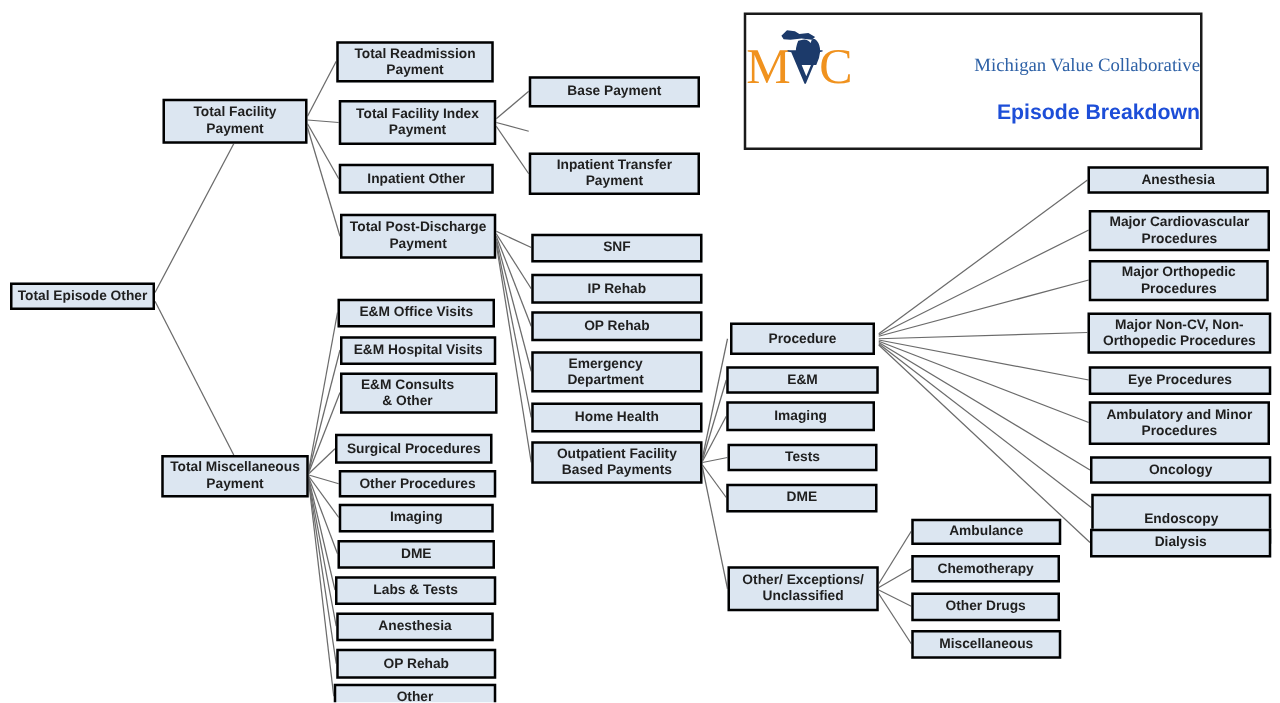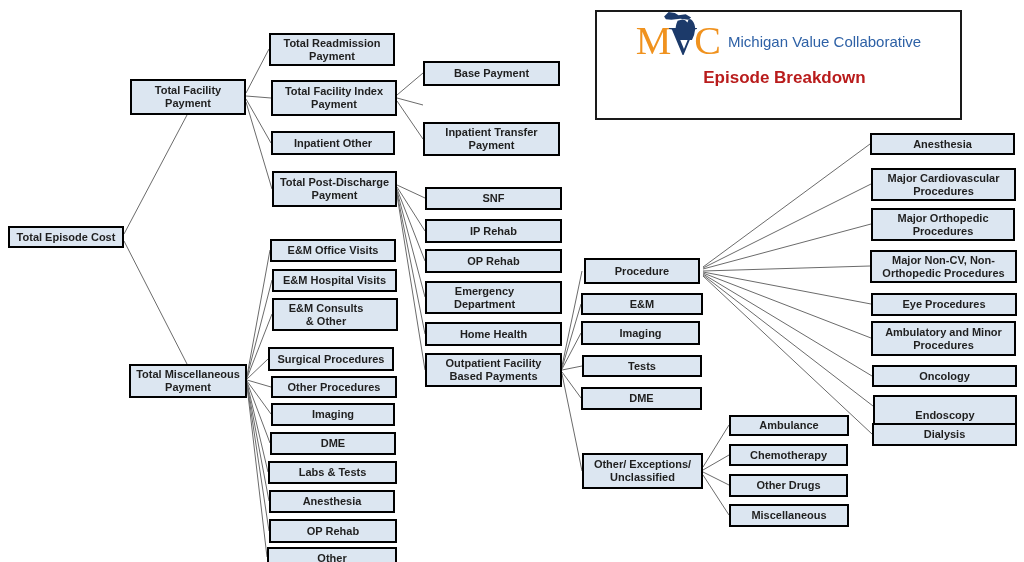--- a/index.html
+++ b/index.html
@@ -16,38 +16,38 @@
     text-align:center;padding:1px 4px;
     font:700 11px/1.15 "Liberation Sans",sans-serif;color:#1f1f1f;
   }
   .w2{padding-left:14px;padding-right:32px;}
   
   .title-card{
     position:absolute;left:595px;top:10px;width:367px;height:110px;
     box-sizing:border-box;background:#ffffff;border:2px solid #1a1a1a;
   }
   .logo-row{
-    display:flex;align-items:center;justify-content:center;
-    padding-top:8px;height:42px;
+    display:flex;align-items:center;justify-content:space-between;
+    padding-top:20px;height:42px;
   }
   .logo-letters{
     position:relative;display:inline-block;
     font-family:"Liberation Serif",serif;font-size:40px;line-height:1;
     letter-spacing:-3px;white-space:nowrap;
   }
   .logo-letters .lm,.logo-letters .lc{color:#f0921e;}
   .logo-letters .lv{color:#1c3a6a;}
   .mitten{position:absolute;left:24px;top:-17px;width:46px;height:36px;}
   .org-name{
-    margin-left:10px;font-family:Liberation Sans, sans-serif;
+    margin-left:10px;font-family:Liberation Serif, serif;
     font-size:15px;color:#2e61a6;
   }
   .header-title{
-    margin-top:6px;text-align:center;
-    font:700 17px/1.2 "Liberation Sans",sans-serif;color:#b91c1c;padding-left:12px;
+    margin-top:6px;text-align:right;
+    font:700 17px/1.2 "Liberation Sans",sans-serif;color:#1d4ed8;padding-left:12px;
   }
 </style>
 </head>
 <body>
 
 <div class="stage">
 
   <svg class="wires" viewBox="0 0 1024 562">
 
     <line x1="124" y1="234" x2="187" y2="115"></line>
@@ -110,21 +110,21 @@
         <svg class="mitten" viewBox="0 0 44 40">
           <path d="M1,14 L6,9 L13,10 L17,12.5 L25,11.5 L31,15 L28,17.5 L19,16.5 L9,17.5 L3,17 Z" fill="#1c3a6a"></path>
           <path d="M16,18.5 Q13,25 14,32 Q14.5,37 16.5,40 L32,40 Q35,34 35.5,28 Q35.5,22 32.5,18.5 Q30,15.5 28,17.5 L27,20.5 Q24,16.5 20,17.5 Z" fill="#1c3a6a"></path>
         </svg><span class="lm">M</span><span class="lv">V</span><span class="lc">C</span>
       </span>
       <span class="org-name">Michigan Value Collaborative</span>
     </div>
     <div class="header-title">Episode Breakdown</div>
   </div>
 
-  <div class="node" style="left:8px;top:226px;width:116px;height:22px">Total Episode Cost</div>
+  <div class="node" style="left:8px;top:226px;width:116px;height:22px">Total Episode Other</div>
 
   <div class="node" style="left:130px;top:79px;width:116px;height:36px">Total Facility Payment</div>
   <div class="node" style="left:129px;top:364px;width:118px;height:34px">Total Miscellaneous Payment</div>
 
   <div class="node" style="left:269px;top:33px;width:126px;height:33px">Total Readmission Payment</div>
   <div class="node" style="left:271px;top:80px;width:126px;height:36px">Total Facility Index Payment</div>
   <div class="node" style="left:271px;top:131px;width:124px;height:24px">Inpatient Other</div>
   <div class="node" style="left:272px;top:171px;width:125px;height:36px">Total Post-Discharge Payment</div>
 
   <div class="node" style="left:423px;top:61px;width:137px;height:25px">Base Payment</div>

